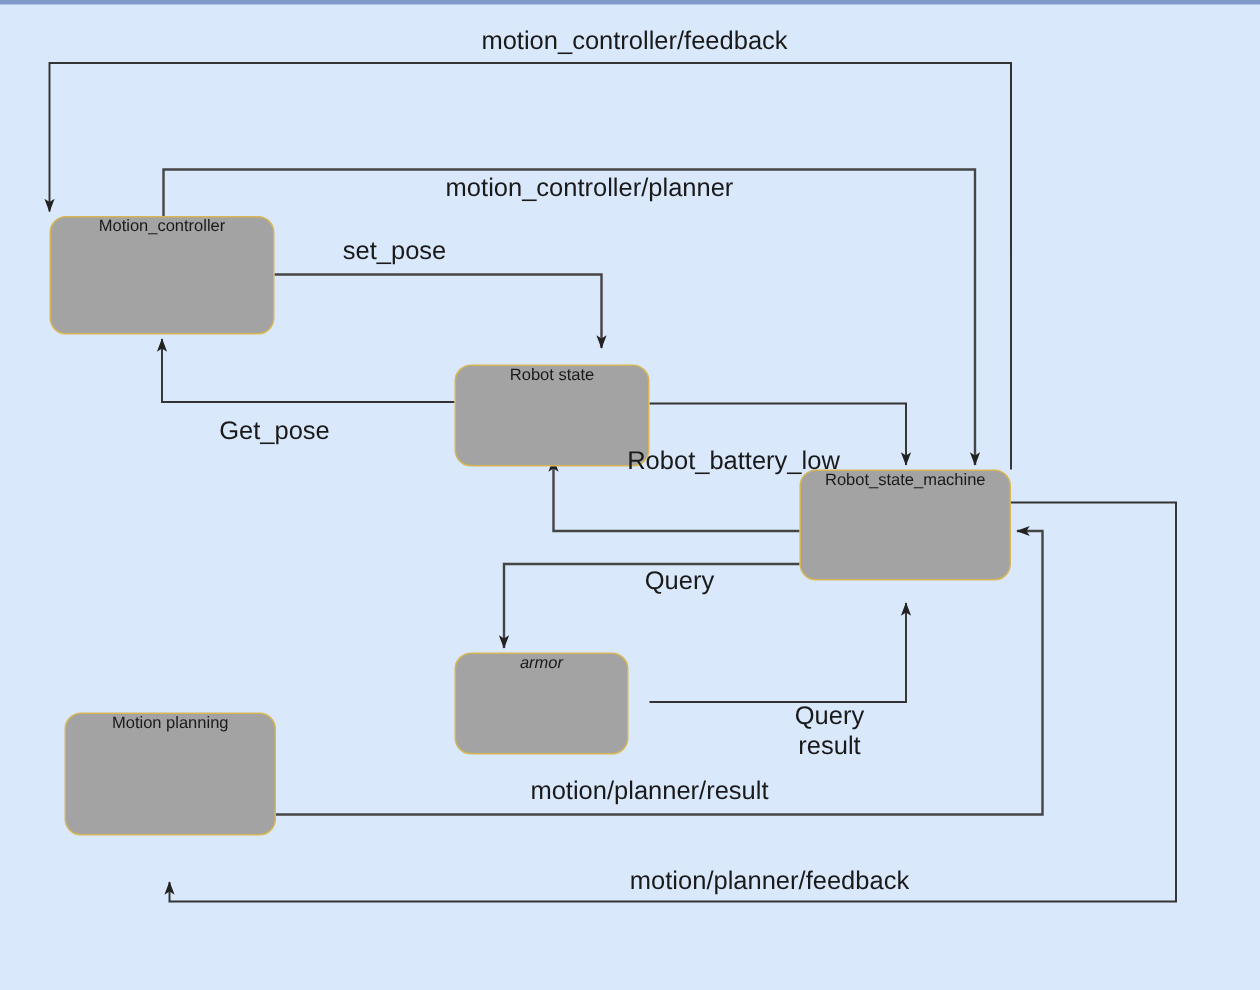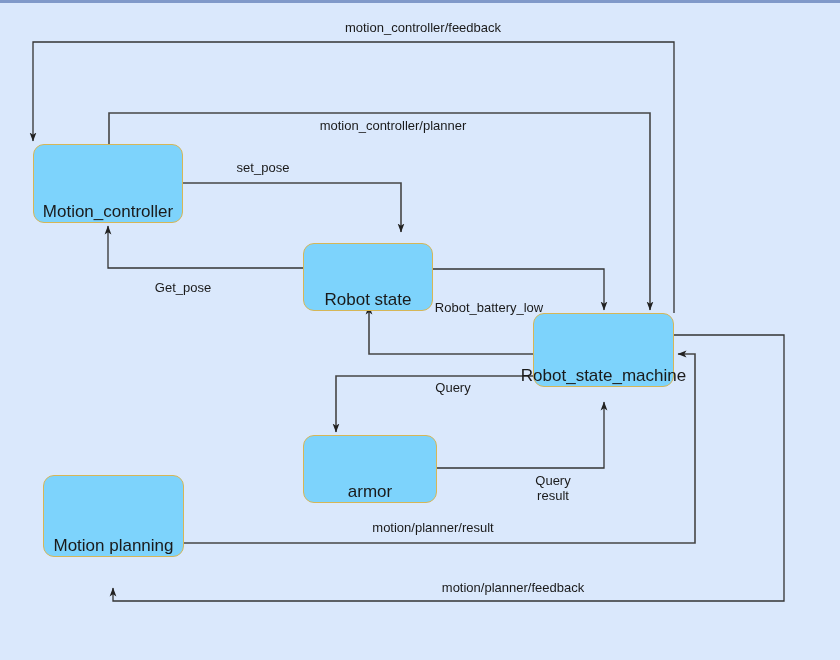--- a/index.html
+++ b/index.html
@@ -23,37 +23,37 @@
   }
   #edges {
     position: absolute;
     left: 0;
     top: 0;
     width: 840px;
     height: 660px;
   }
   .node {
     position: absolute;
-    background: #7dd3fc;
+    background: #a3a3a3;
     border: 1.4px solid #d6b656;
     border-radius: 11px;
     display: flex;
-    align-items: flex-end;
+    align-items: flex-start;
     justify-content: center;
     box-sizing: border-box;
     color: #1a1a1a;
-    font-size: 17px;
+    font-size: 11px;
     line-height: 1.2;
     text-align: center;
     z-index: 3;
   }
   .edge-label {
     position: absolute;
     color: #1a1a1a;
-    font-size: 13px;
+    font-size: 17px;
     line-height: 1.18;
     text-align: center;
     white-space: pre;
     transform: translate(-50%, -50%);
     z-index: 4;
   }
 </style>
 </head>
 <body>
 
@@ -92,21 +92,21 @@
   </div>
 
   <div class="node" style="left:303px; top:240px; width:130px; height:68px;">
     <span>Robot state</span>
   </div>
 
   <div class="node" style="left:533px; top:310px; width:141px; height:74px;">
     <span>Robot_state_machine</span>
   </div>
 
-  <div class="node" style="left:303px; top:432px; width:134px; height:68px;">
+  <div class="node" style="left:303px; top:432px; width:116px; height:68px;font-style:italic;">
     <span>armor</span>
   </div>
 
   <div class="node" style="left:43px; top:472px; width:141px; height:82px;">
     <span>Motion planning</span>
   </div>
 
   <div class="edge-label" style="left:423px; top:25px;">motion_controller/feedback</div>
 
   <div class="edge-label" style="left:393px; top:95px;margin-top:28px;">motion_controller/planner</div>

